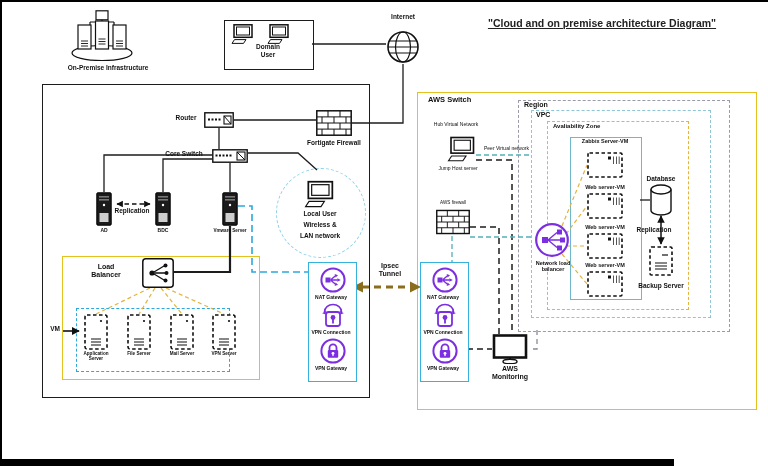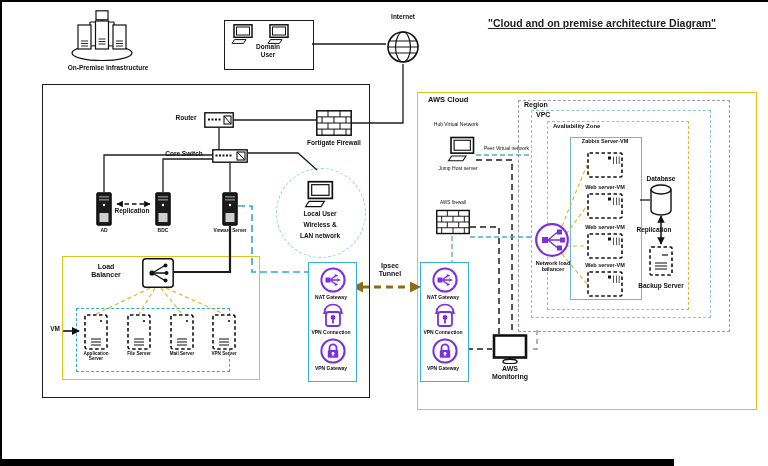--- a/index.html
+++ b/index.html
@@ -298,21 +298,21 @@
   <div class="lbl" style="left:415px;top:330px;width:56px;font-size:5px;">VPN Connection</div>
   <svg class="icon" style="left:432px;top:338px;" width="26" height="26" viewBox="0 0 26 26">
     <circle cx="13" cy="13" r="11.6" fill="#fff" stroke="#7b2fe0" stroke-width="2"></circle>
     <path d="M9.5,12 V9.8 A3.5,3.5 0 0 1 16.5,9.8 V12" fill="none" stroke="#7b2fe0" stroke-width="1.8"></path>
     <rect x="7.8" y="12" width="10.4" height="7.8" rx="1" fill="#7b2fe0"></rect>
     <circle cx="13" cy="15.3" r="1.4" fill="#fff"></circle>
       <rect x="12.4" y="15.3" width="1.2" height="2.8" fill="#fff"></rect>
   </svg>
   <div class="lbl" style="left:418px;top:366px;width:50px;font-size:5px;">VPN Gateway</div>
 
-  <div class="lbl lleft" style="left:428px;top:96px;width:70px;font-size:7.5px;">AWS Cloud</div>
+  <div class="lbl lleft" style="left:428px;top:96px;width:70px;font-size:7.5px;">AWS Switch</div>
   <div class="lbl lleft" style="left:524px;top:101px;width:44px;font-size:7px;">Region</div>
   <div class="lbl lleft" style="left:536px;top:111px;width:30px;font-size:7px;">VPC</div>
   <div class="lbl lleft" style="left:553px;top:123px;width:72px;font-size:6px;">Avaliability Zone</div>
 
   <div class="lbl" style="left:428px;top:122px;width:56px;font-size:5px;font-weight:normal;">Hub Virtual Network</div>
   <svg class="icon" style="left:446px;top:136px;" width="30" height="26" viewBox="0 0 24 20">
     <rect x="4" y="0.8" width="18" height="12.5" fill="#fff" stroke="#111" stroke-width="1.3"></rect>
     <rect x="6.5" y="3" width="13" height="8" fill="#fff" stroke="#111" stroke-width="0.9"></rect>
     <path d="M2,19.4 L4.5,15.6 H16 L13.5,19.4 Z" fill="#fff" stroke="#111" stroke-width="0.9"></path>
   </svg>

